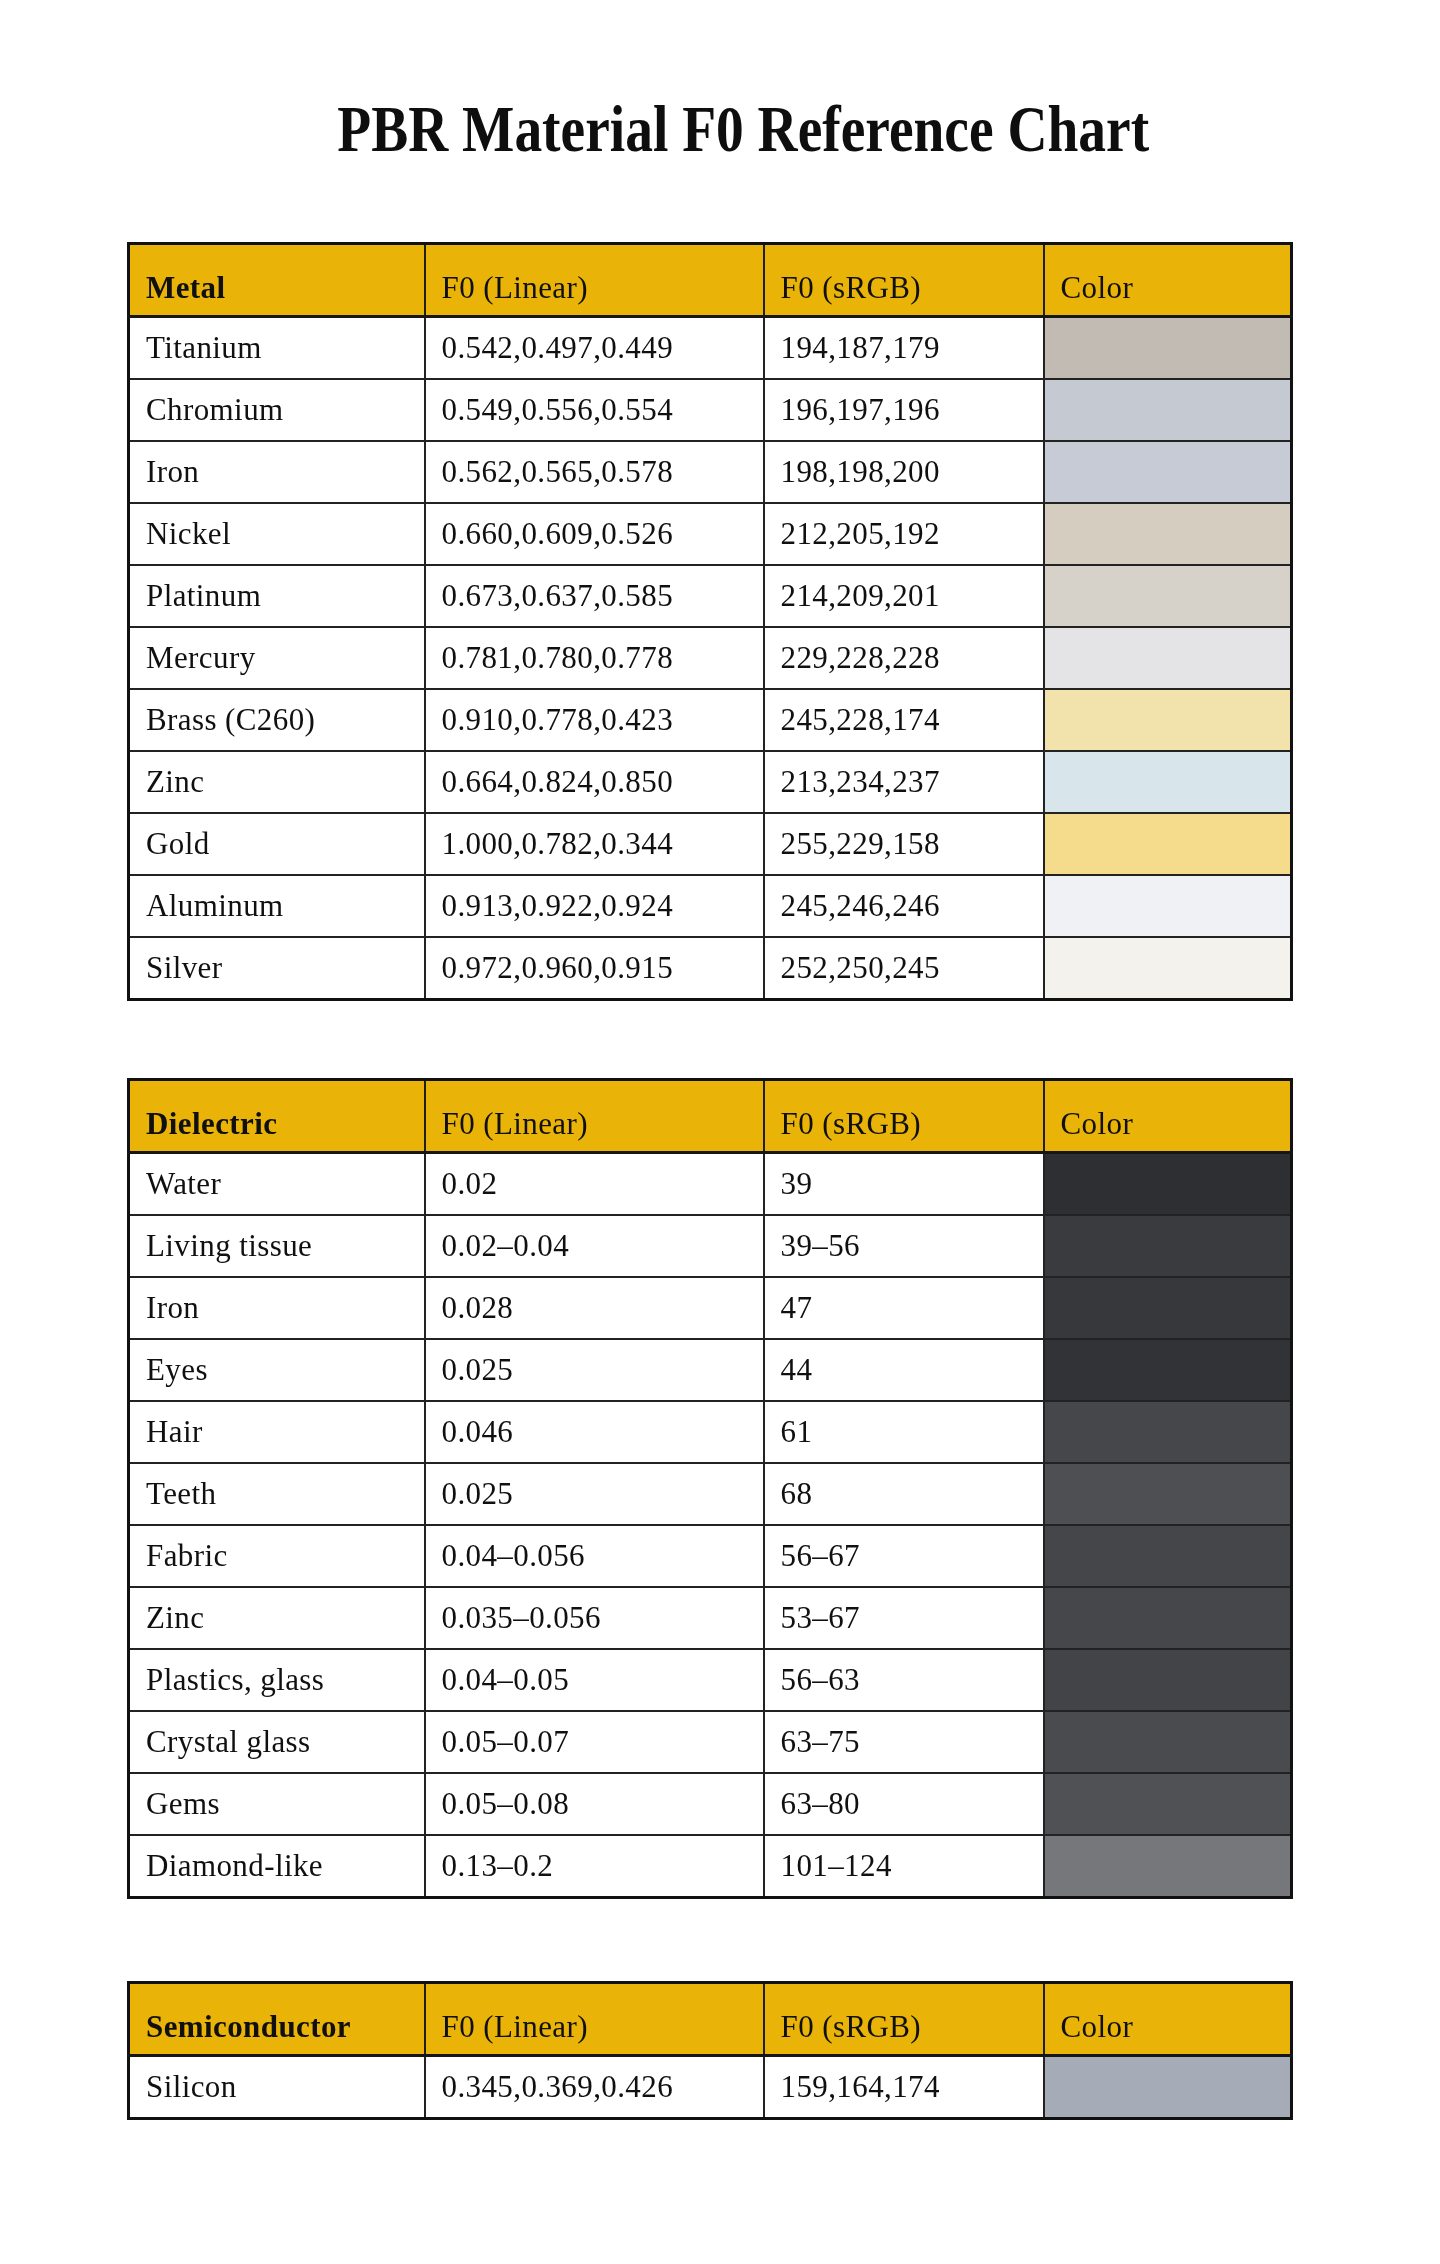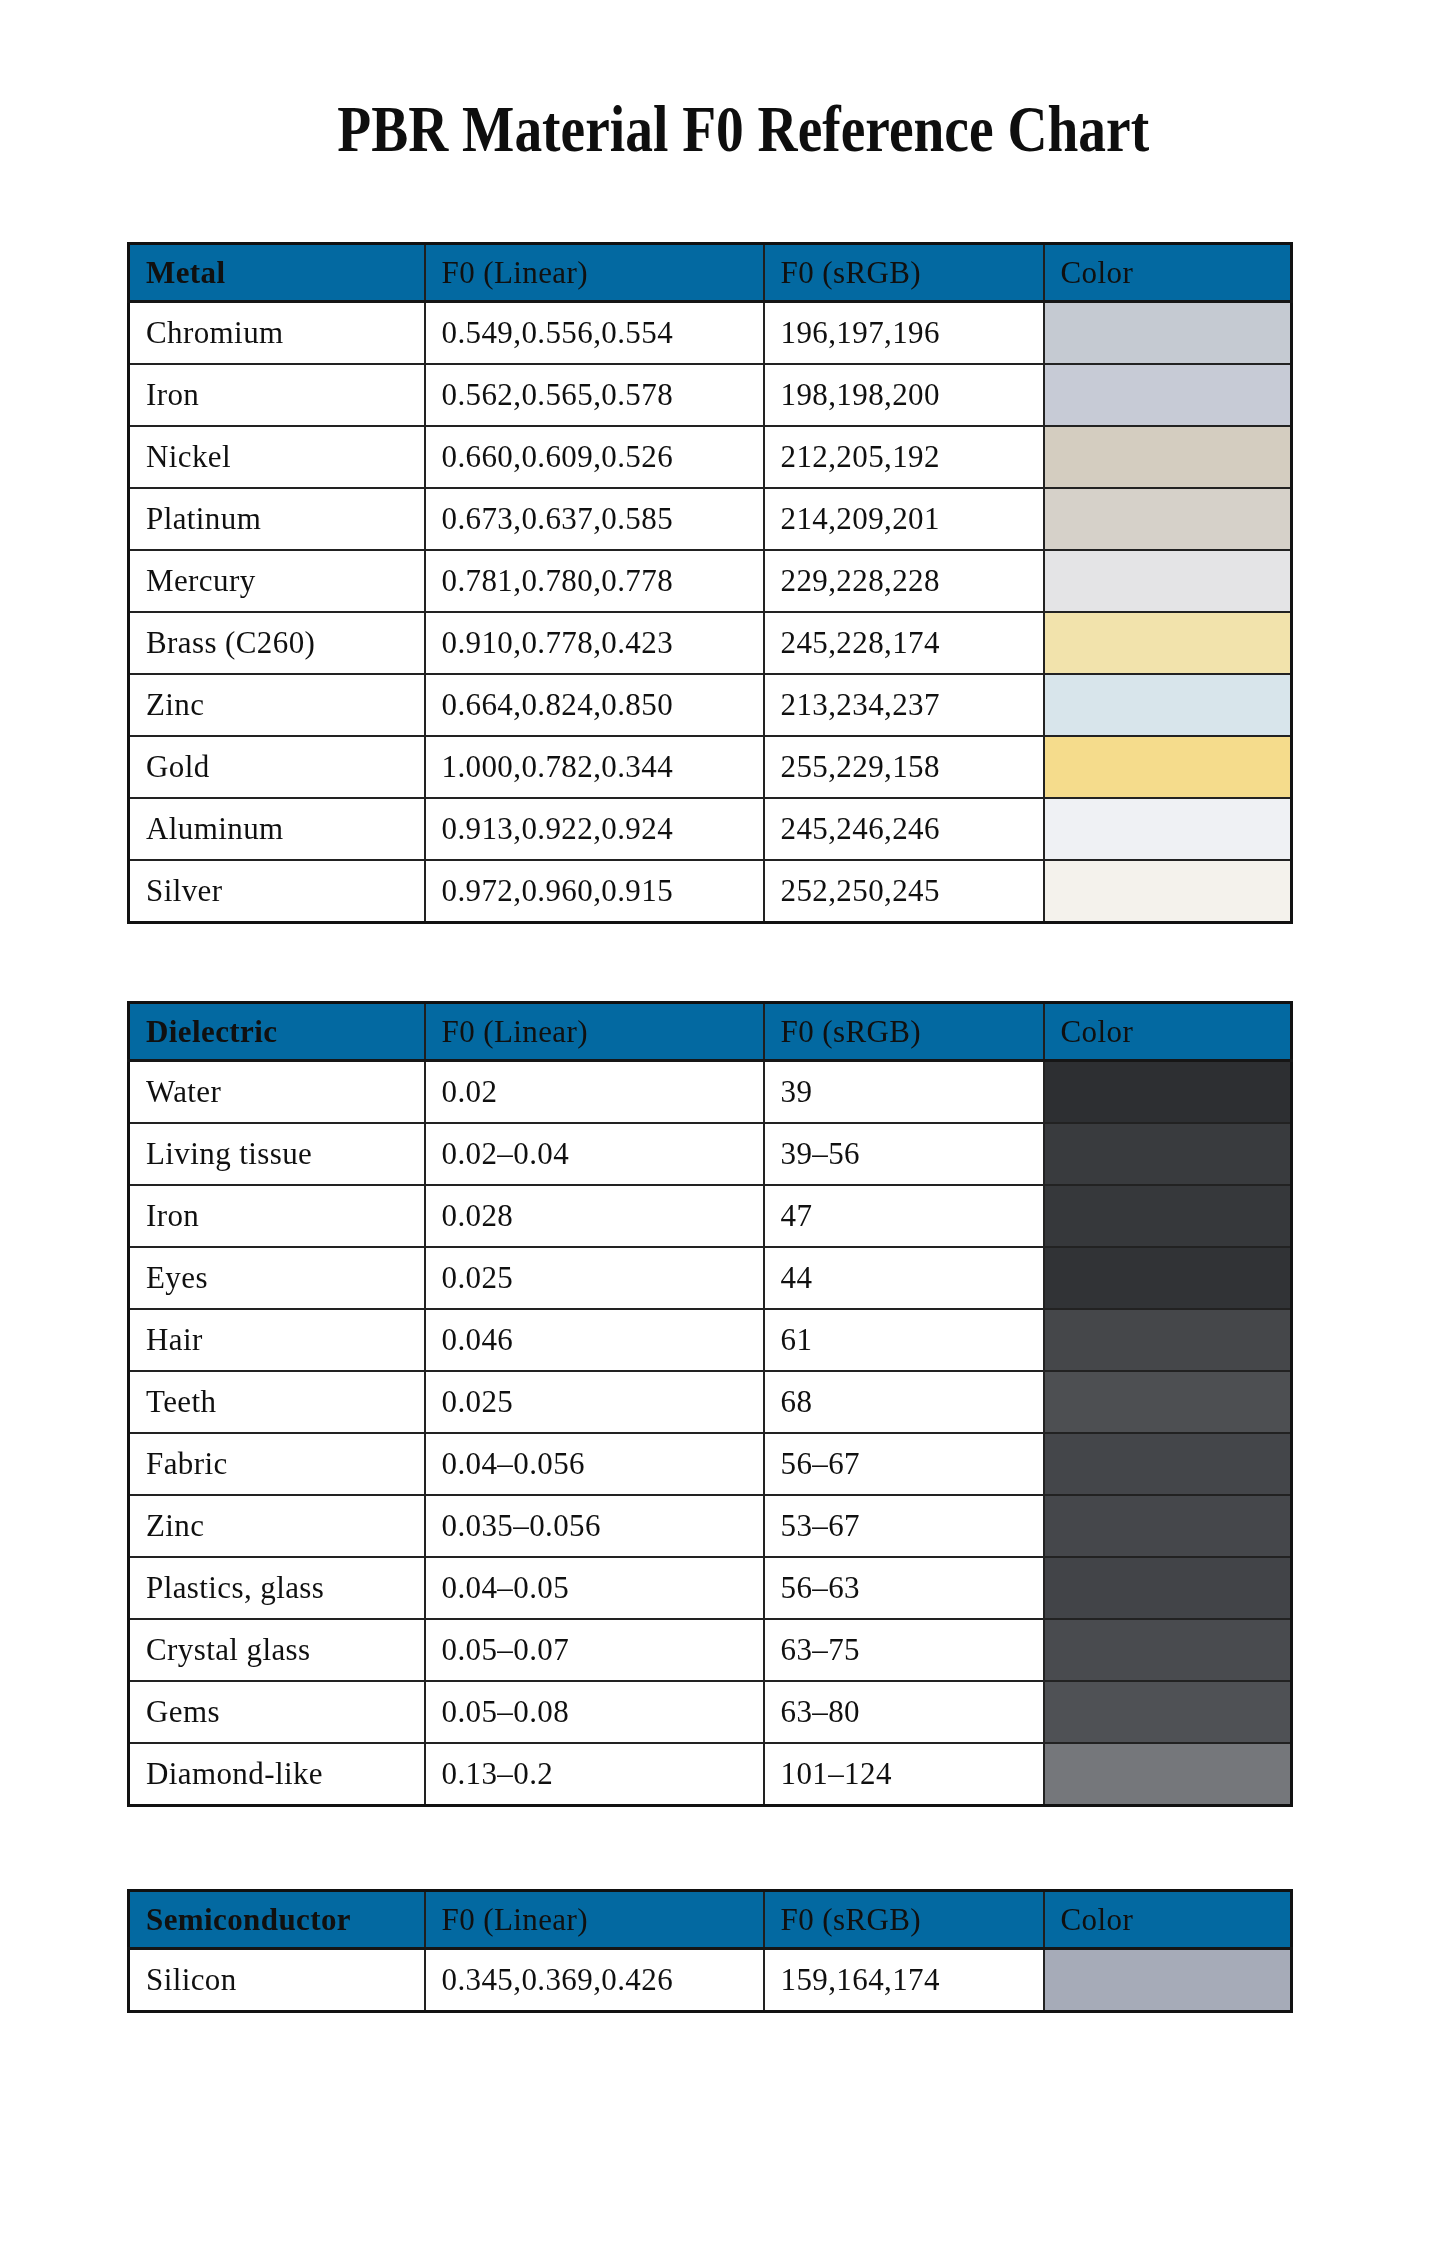--- a/index.html
+++ b/index.html
@@ -39,24 +39,24 @@
     border-collapse:collapse;
     table-layout:fixed;
     width:1163px;
     border:3px solid #111111;
   }
   table.ref col.c0{width:296px;}
   table.ref col.c1{width:339px;}
   table.ref col.c2{width:280px;}
   table.ref col.c3{width:248px;}
   table.ref th{
-    background:#0369a1;
+    background:#eab308;
     height:54px;
     text-align:left;
-    padding:1px 0 0 16px;
+    padding:16px 0 0 16px;
     font-weight:normal;
     font-size:31px;
     border:2px solid #1f1f1f;
     border-bottom:3px solid #161616;
     letter-spacing:0.4px;
     overflow:hidden;
     white-space:nowrap;
   }
   table.ref th.first{font-weight:bold;}
   table.ref td{
@@ -90,20 +90,26 @@
           <thead>
             <tr>
               <th class="first">Metal</th>
               <th>F0 (Linear)</th>
               <th>F0 (sRGB)</th>
               <th>Color</th>
             </tr>
           </thead>
           <tbody>
             <tr>
+              <td>Titanium</td>
+              <td>0.542,0.497,0.449</td>
+              <td>194,187,179</td>
+              <td class="swatch" style="background: rgb(194, 187, 179);"></td>
+            </tr>
+            <tr>
               <td>Chromium</td>
               <td>0.549,0.556,0.554</td>
               <td>196,197,196</td>
               <td class="swatch" style="background: rgb(197, 202, 210);"></td>
             </tr>
             <tr>
               <td>Iron</td>
               <td>0.562,0.565,0.578</td>
               <td>198,198,200</td>
               <td class="swatch" style="background: rgb(199, 203, 214);"></td>

